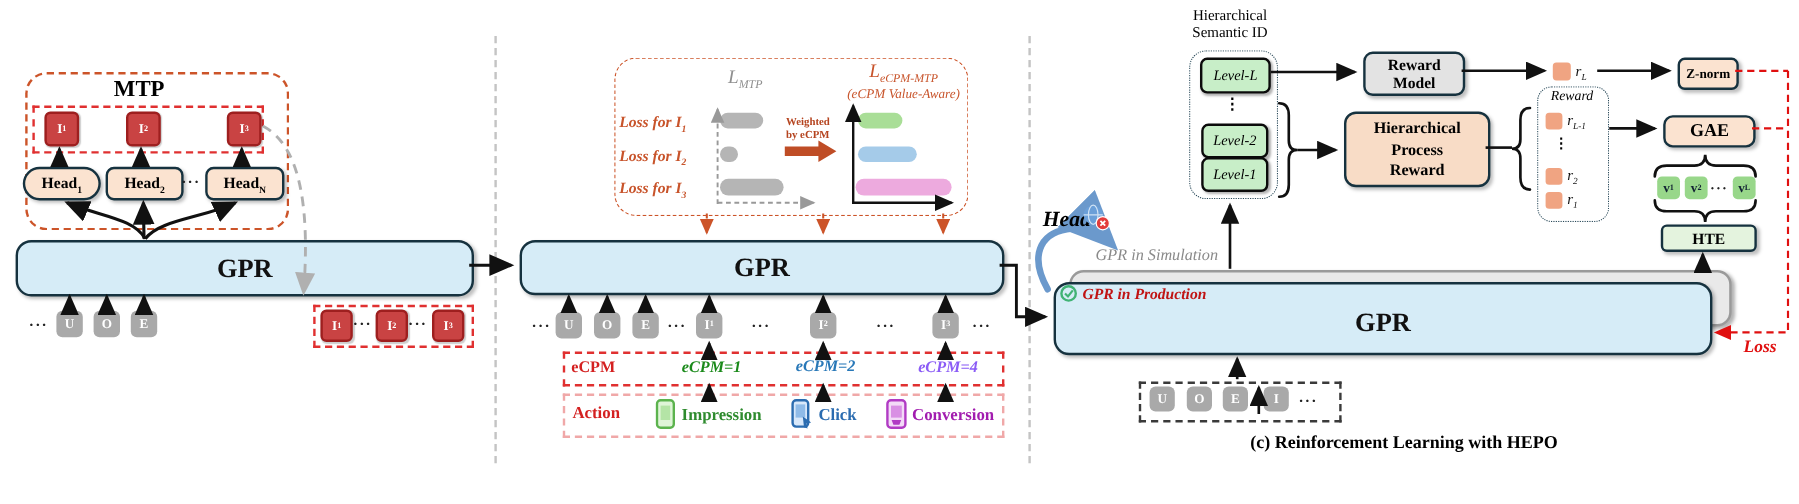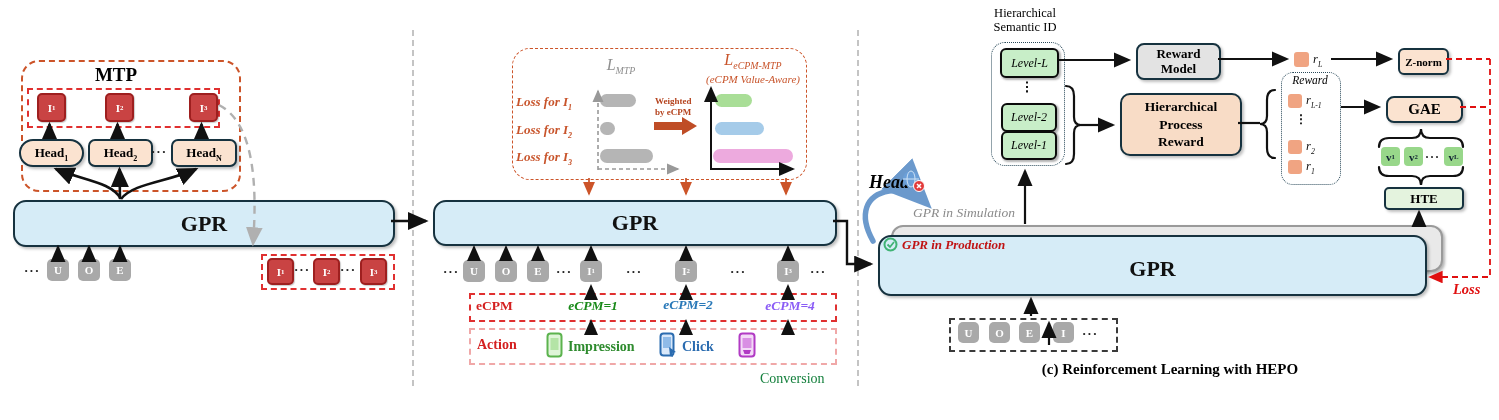--- a/index.html
+++ b/index.html
@@ -161,21 +161,21 @@
       <rect x="1.5" y="1.5" width="13" height="22" rx="3" fill="#d8e8fa" stroke="#2b6cb0" stroke-width="2"></rect>
       <rect x="4" y="5" width="8" height="11" fill="#8fbbe8"></rect>
       <path d="M10 15 L17 20 L13 21 L14 25 L11 24 Z" fill="#2b6cb0"></path>
     </svg>
   <div class="abs" style="left:682px;top:339px;color:#2b6cb0;font-weight:bold;font-size:14px;">Click</div>
   <svg class="abs" style="left:738px;top:332px;" width="18" height="26">
       <rect x="1.5" y="1.5" width="15" height="23" rx="3" fill="#f3daf7" stroke="#b13bc4" stroke-width="2"></rect>
       <rect x="4.5" y="6" width="9" height="10" fill="#d98fe4"></rect>
       <path d="M5 18 h8 l-1.5 4 h-5 Z" fill="#b13bc4"></path>
     </svg>
-  <div class="abs" style="left:760px;top:339px;color:#15803d;font-weight:normal;font-size:14px;margin-top:32px;">Conversion</div>
+  <div class="abs" style="left:760px;top:339px;color:#a21caf;font-weight:bold;font-size:14px;">Conversion</div>
 
 
   <div class="abs" style="left:1025px;top:6px;transform:translateX(-50%);font-size:12.5px;text-align:center;line-height:1.15;">
     <div>Hierarchical</div>
       <div>Semantic ID</div>
   </div>
   <div class="dot" style="left:991px;top:42px;width:72px;height:122px;border-radius:14px;"></div>
   <div class="lvl" style="left:1000px;top:48px;width:55px;height:26px;">Level-L</div>
   <div class="abs" style="left:1027px;top:79px;transform:translateX(-50%);font-weight:bold;font-size:13px;">⋮</div>
   <div class="lvl" style="left:1001px;top:103px;width:52px;height:25px;">Level-2</div>

